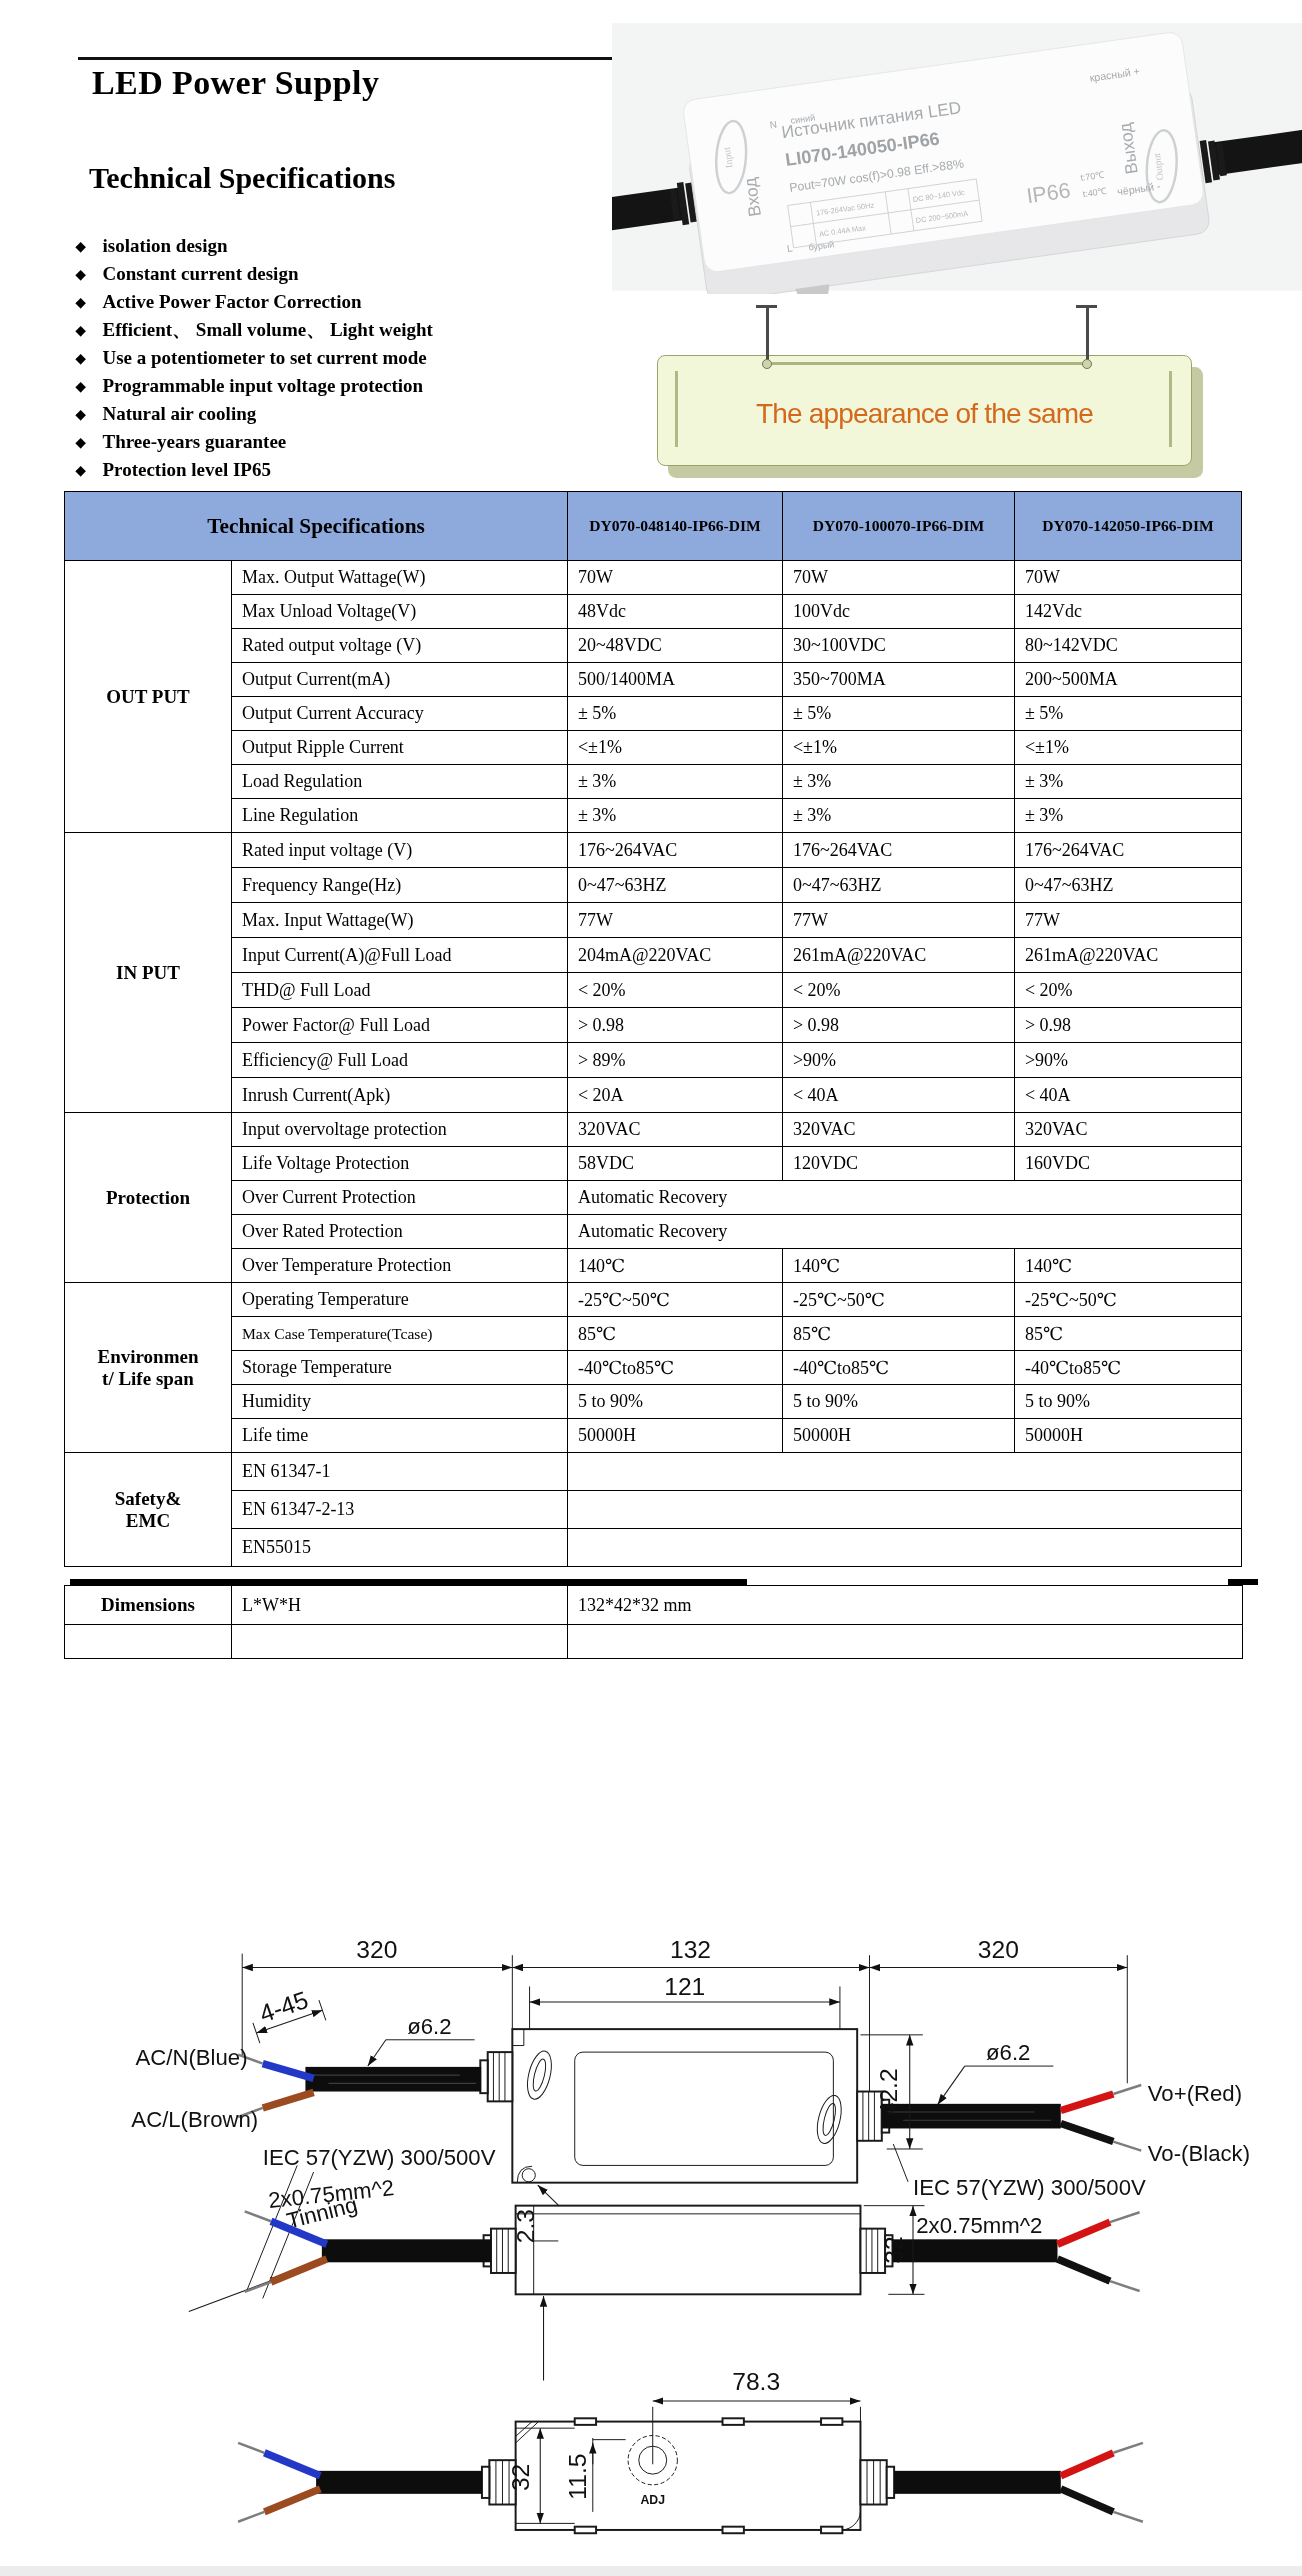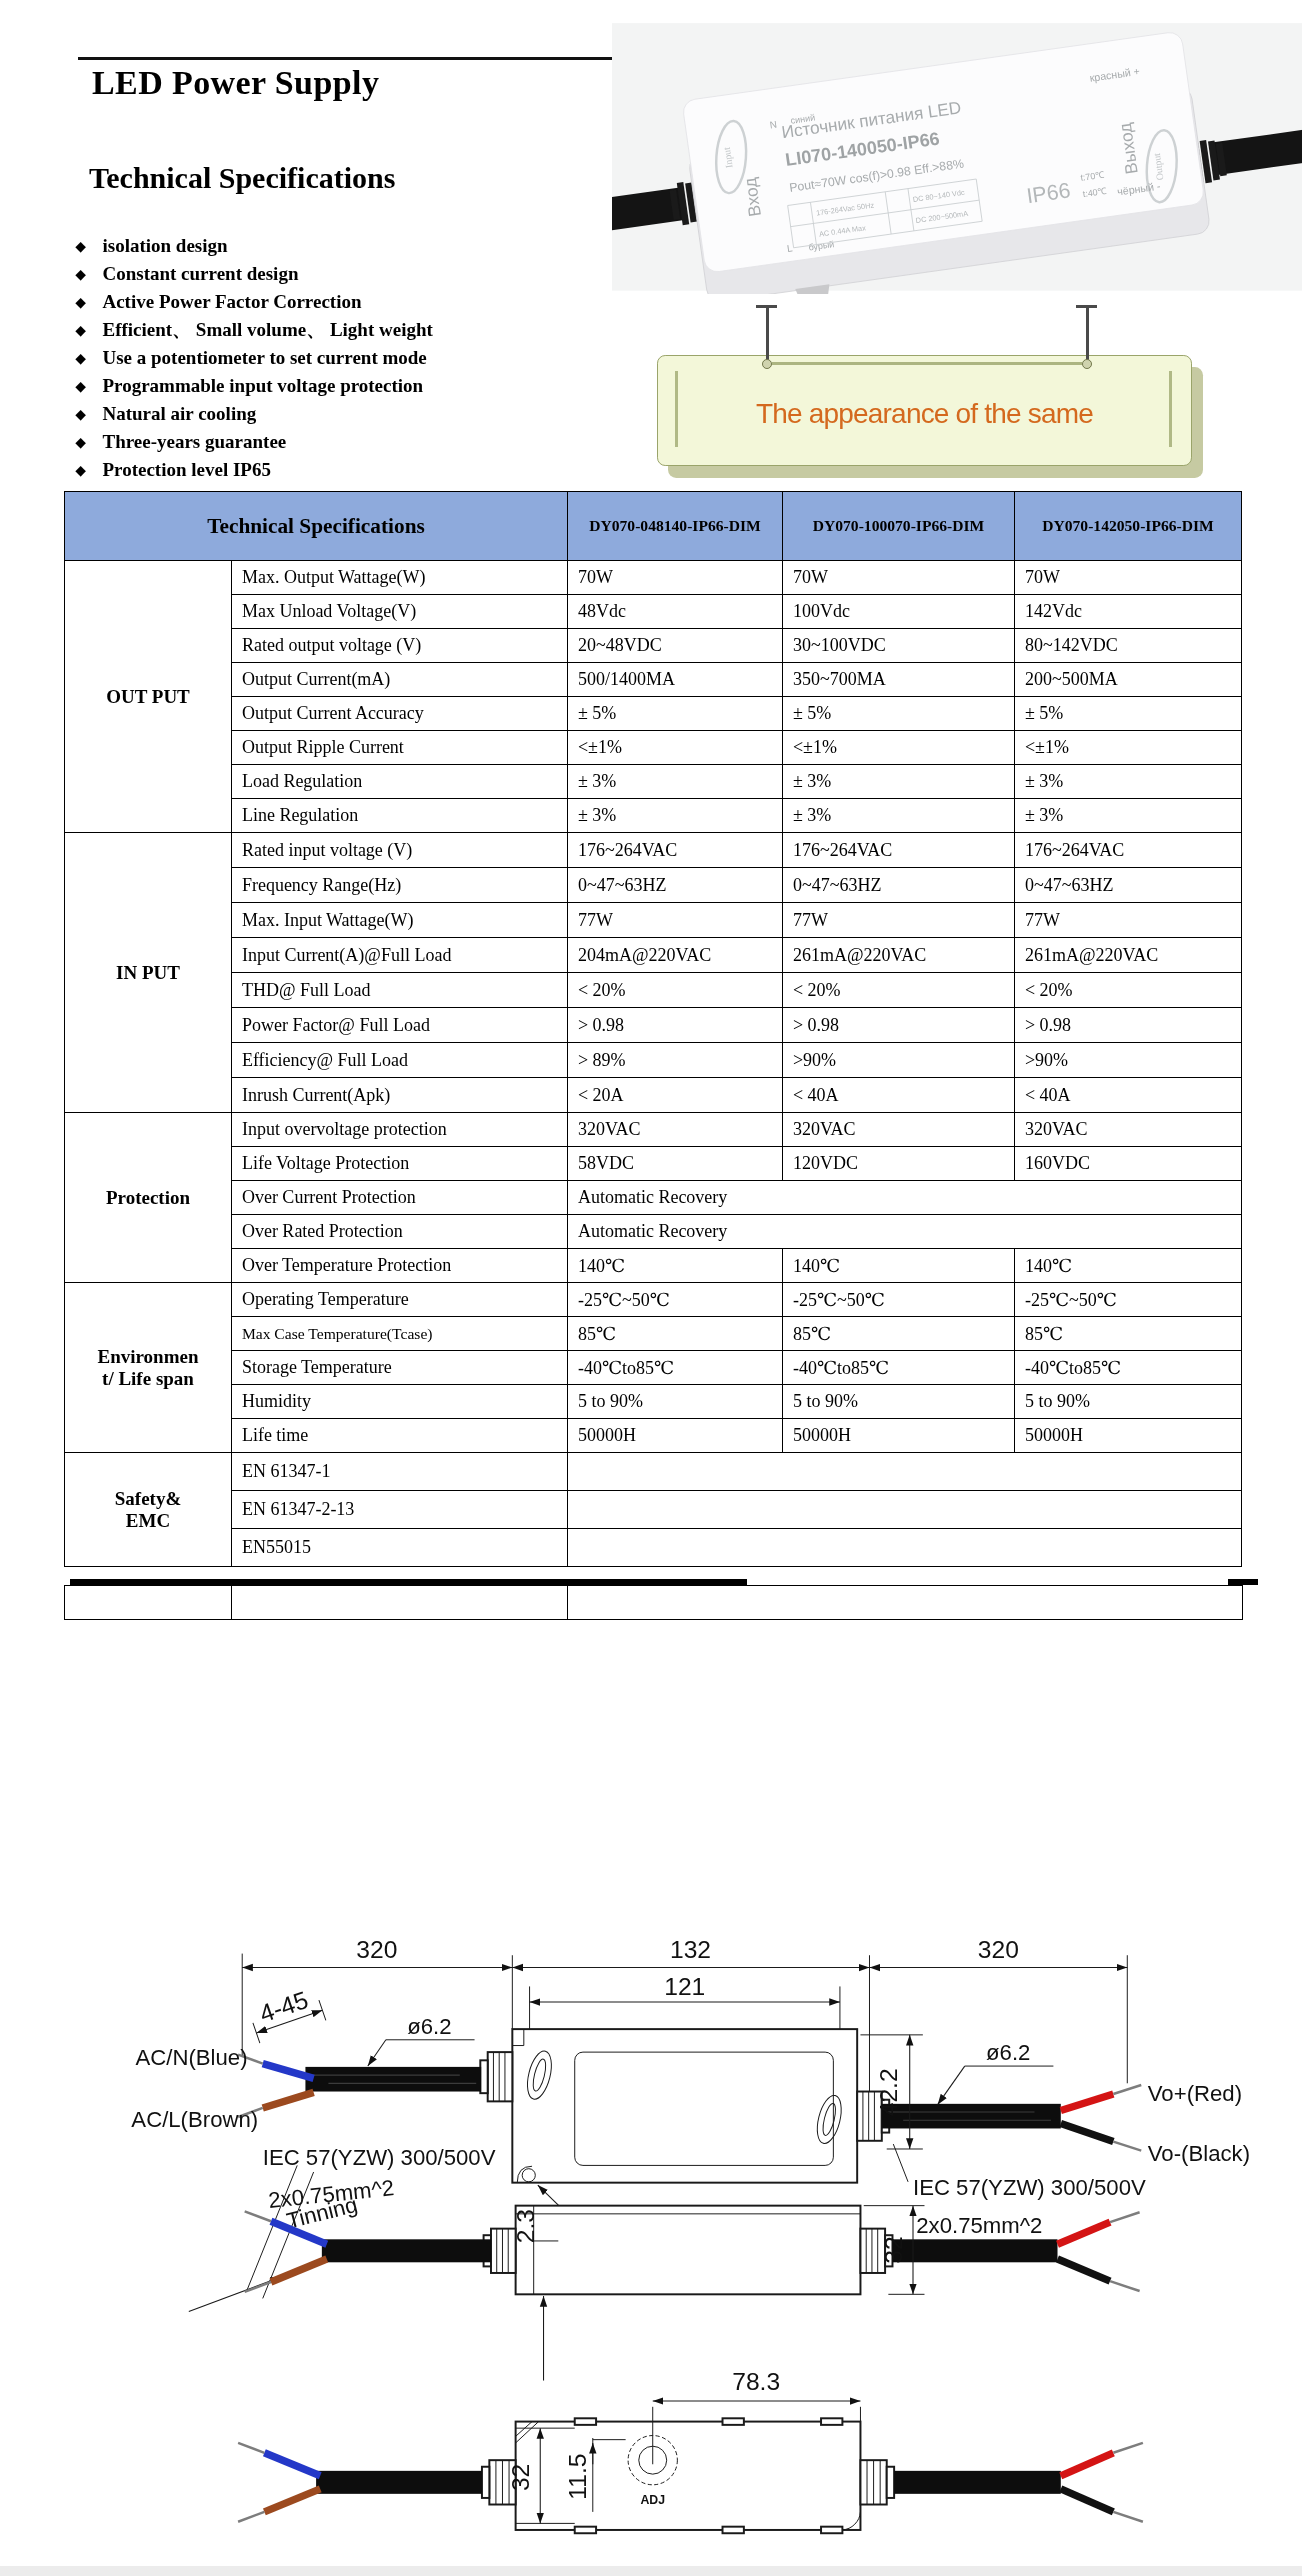--- a/index.html
+++ b/index.html
@@ -368,20 +368,25 @@
 <div class="abs thickline"></div>
 <div class="abs thickline2"></div>
 
 <table class="dims">
   <colgroup>
       <col style="width:167px">
       <col style="width:336px">
       <col style="width:675px">
     </colgroup>
   <tbody>
+      <tr class="r-dim">
+    <td class="cat">Dimensions</td>
+    <td>L*W*H</td>
+    <td>132*42*32 mm</td>
+  </tr>
   <tr class="r-dim">
         <td></td>
         <td></td>
         <td></td>
       </tr>
 </tbody>
   </table>
 
 <svg class="abs draw-svg" width="1303" height="721" viewBox="0 0 1587 878">
   <defs>

